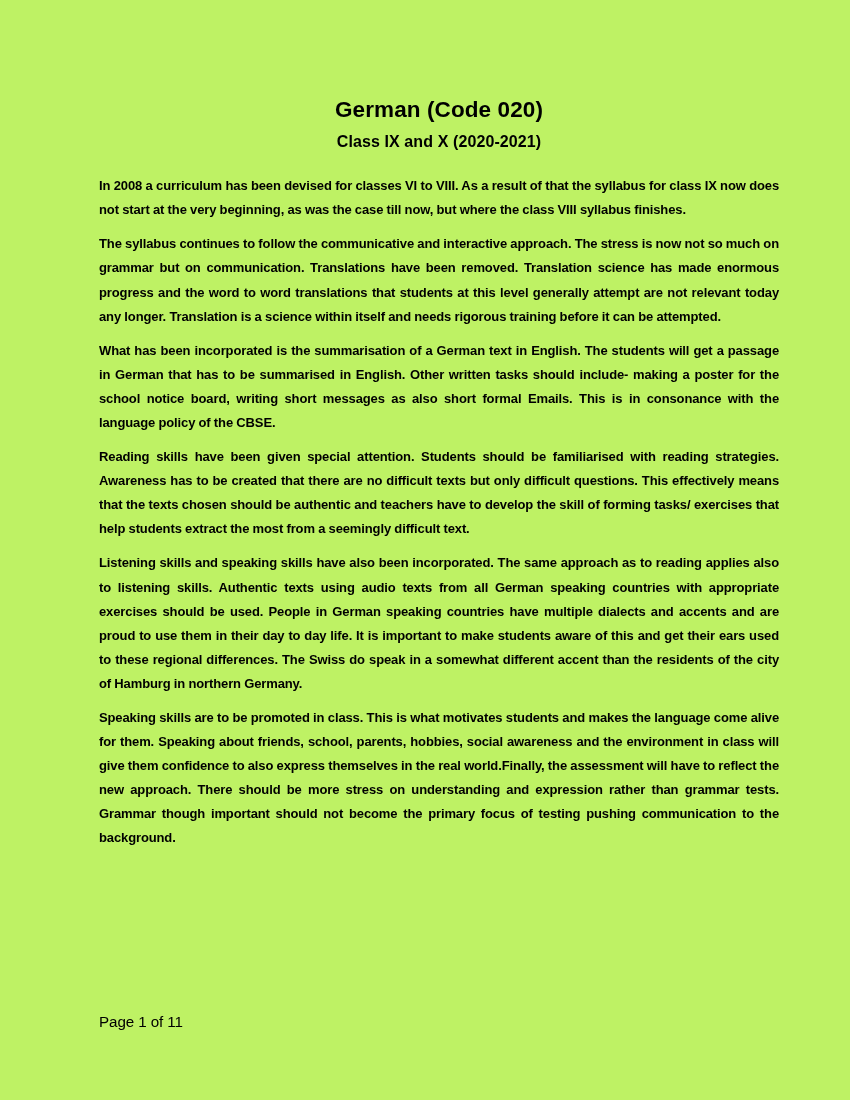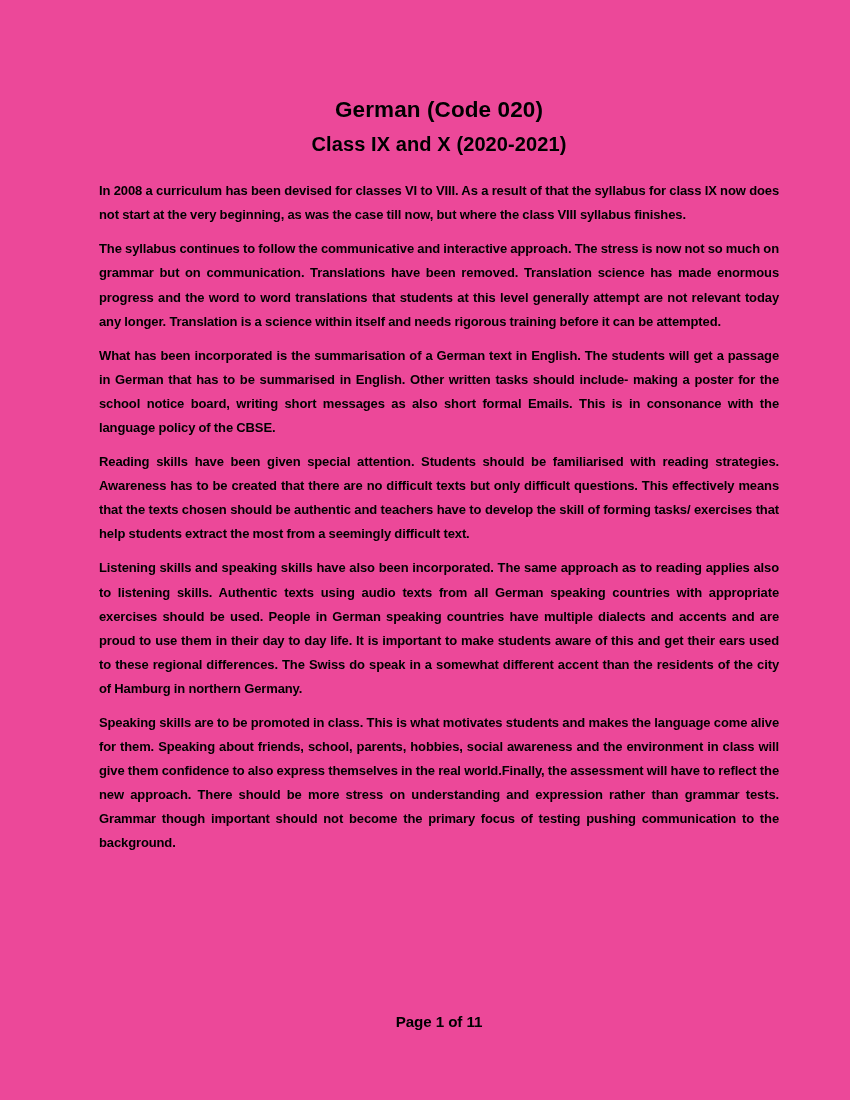--- a/index.html
+++ b/index.html
@@ -11,41 +11,41 @@
   body {
     font-family: "Liberation Sans", "DejaVu Sans", sans-serif;
     color: #000000;
     -webkit-font-smoothing: antialiased;
   }
   .page {
     position: relative;
     width: 850px;
     height: 1100px;
     margin: 0 auto;
-    background: #ec4899;
+    background: #bef264;
     overflow: hidden;
     box-sizing: border-box;
   }
   .content {
     position: absolute;
     left: 99px;
     top: 96px;
     width: 680px;
   }
   .doc-title {
     font-size: 22.5px;
     font-weight: bold;
     text-align: center;
     letter-spacing: 0.1px;
     line-height: 1.25;
     margin: 0 0 8px 0;
     padding: 0;
   }
   .doc-subtitle {
-    font-size: 20px;
+    font-size: 16px;
     font-weight: bold;
     text-align: center;
     letter-spacing: 0.1px;
     line-height: 1.25;
     margin: 4px 0 22px 0;
     padding: 0;
   }
   .body-text {
     margin: 0 0 10px 0;
     padding: 0;
@@ -58,23 +58,23 @@
     word-spacing: -0.2px;
   }
   .body-text:last-child {
     margin-bottom: 0;
   }
   .page-footer {
     position: absolute;
     left: 99px;
     top: 1012px;
     width: 680px;
-    text-align: center;
+    text-align: left;
     font-size: 15.2px;
-    font-weight: bold;
+    font-weight: normal;
     line-height: 20px;
     letter-spacing: -0.1px;
   }
 </style>
 </head>
 <body>
 
 <div class="page">
 
   <div class="content">

